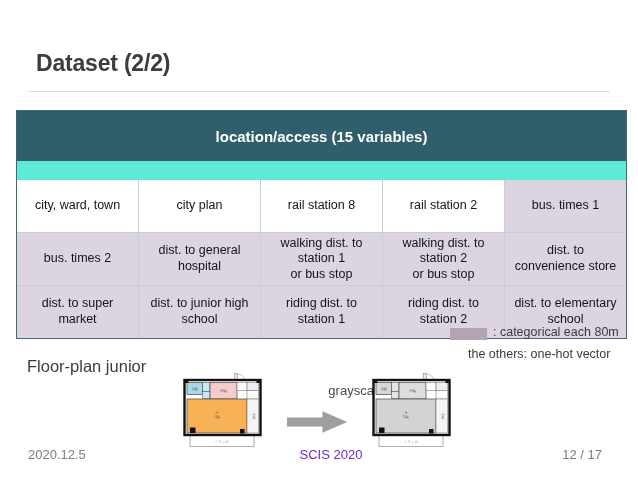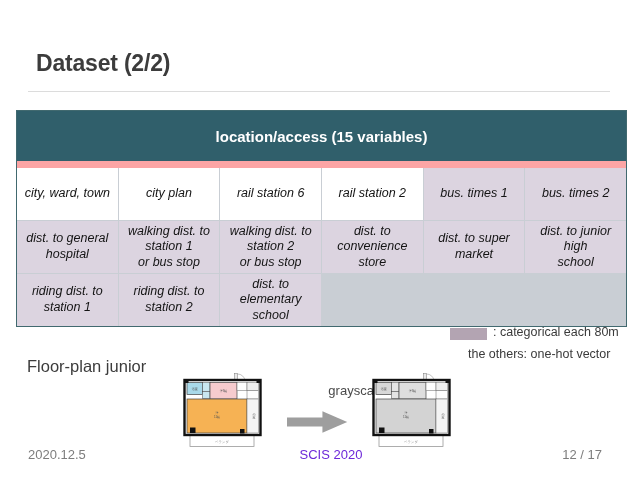--- a/index.html
+++ b/index.html
@@ -9,31 +9,30 @@
   }
   .title{
     position:absolute;left:36px;top:50px;font-size:23px;font-weight:700;
     color:#3c3c3c;letter-spacing:-0.2px;
   }
   .title-rule{
     position:absolute;left:28px;top:91px;width:582px;height:1px;background:#dcdcdc;
   }
   .vartable{
     position:absolute;left:16px;top:110px;width:609px;
-    border:1.5px solid #41696f;background:#fca5a5;
-    display:flex;flex-direction:column;gap:7px;
+    border:1.5px solid #41696f;background:#5eead4;
+    display:flex;flex-direction:column;gap:19px;
   }
   .vartable-header{
     height:50px;display:flex;align-items:center;justify-content:center;
     color:#ffffff;font-size:15px;font-weight:bold;
   }
   .vartable-grid{
-    display:grid;grid-template-columns:repeat(6,1fr);grid-auto-rows:52px;gap:1px;
+    display:grid;grid-template-columns:repeat(5,1fr);grid-auto-rows:52px;gap:1px;
     background:#c9ced4;
-    font-style:italic;
   }
   .cell{
     background:#ffffff;display:flex;align-items:center;justify-content:center;
     text-align:center;font-size:12.5px;line-height:1.25;color:#141414;
     white-space:pre-line;padding:2px;
   }
   .legend-swatch{
     position:absolute;left:450px;top:328px;width:37px;height:12px;
   }
   .legend-line1{
@@ -65,21 +64,21 @@
 <div class="slide">
 
   <div class="title">Dataset (2/2)</div>
   <div class="title-rule"></div>
 
   <div class="vartable">
     <div class="vartable-header" style="background-color: rgb(48, 95, 107);">location/access (15 variables)</div>
     <div class="vartable-grid">
       <div class="cell">city, ward, town</div>
       <div class="cell">city plan</div>
-      <div class="cell">rail station 6</div>
+      <div class="cell">rail station 8</div>
       <div class="cell">rail station 2</div>
       <div class="cell" style="background-color: rgb(220, 212, 224);">bus. times 1</div>
 
       <div class="cell" style="background-color: rgb(220, 212, 224);">bus. times 2</div>
       <div class="cell" style="background-color: rgb(220, 212, 224);">dist. to general
 hospital</div>
       <div class="cell" style="background-color: rgb(220, 212, 224);">walking dist. to
 station 1
 or bus stop</div>
       <div class="cell" style="background-color: rgb(220, 212, 224);">walking dist. to

